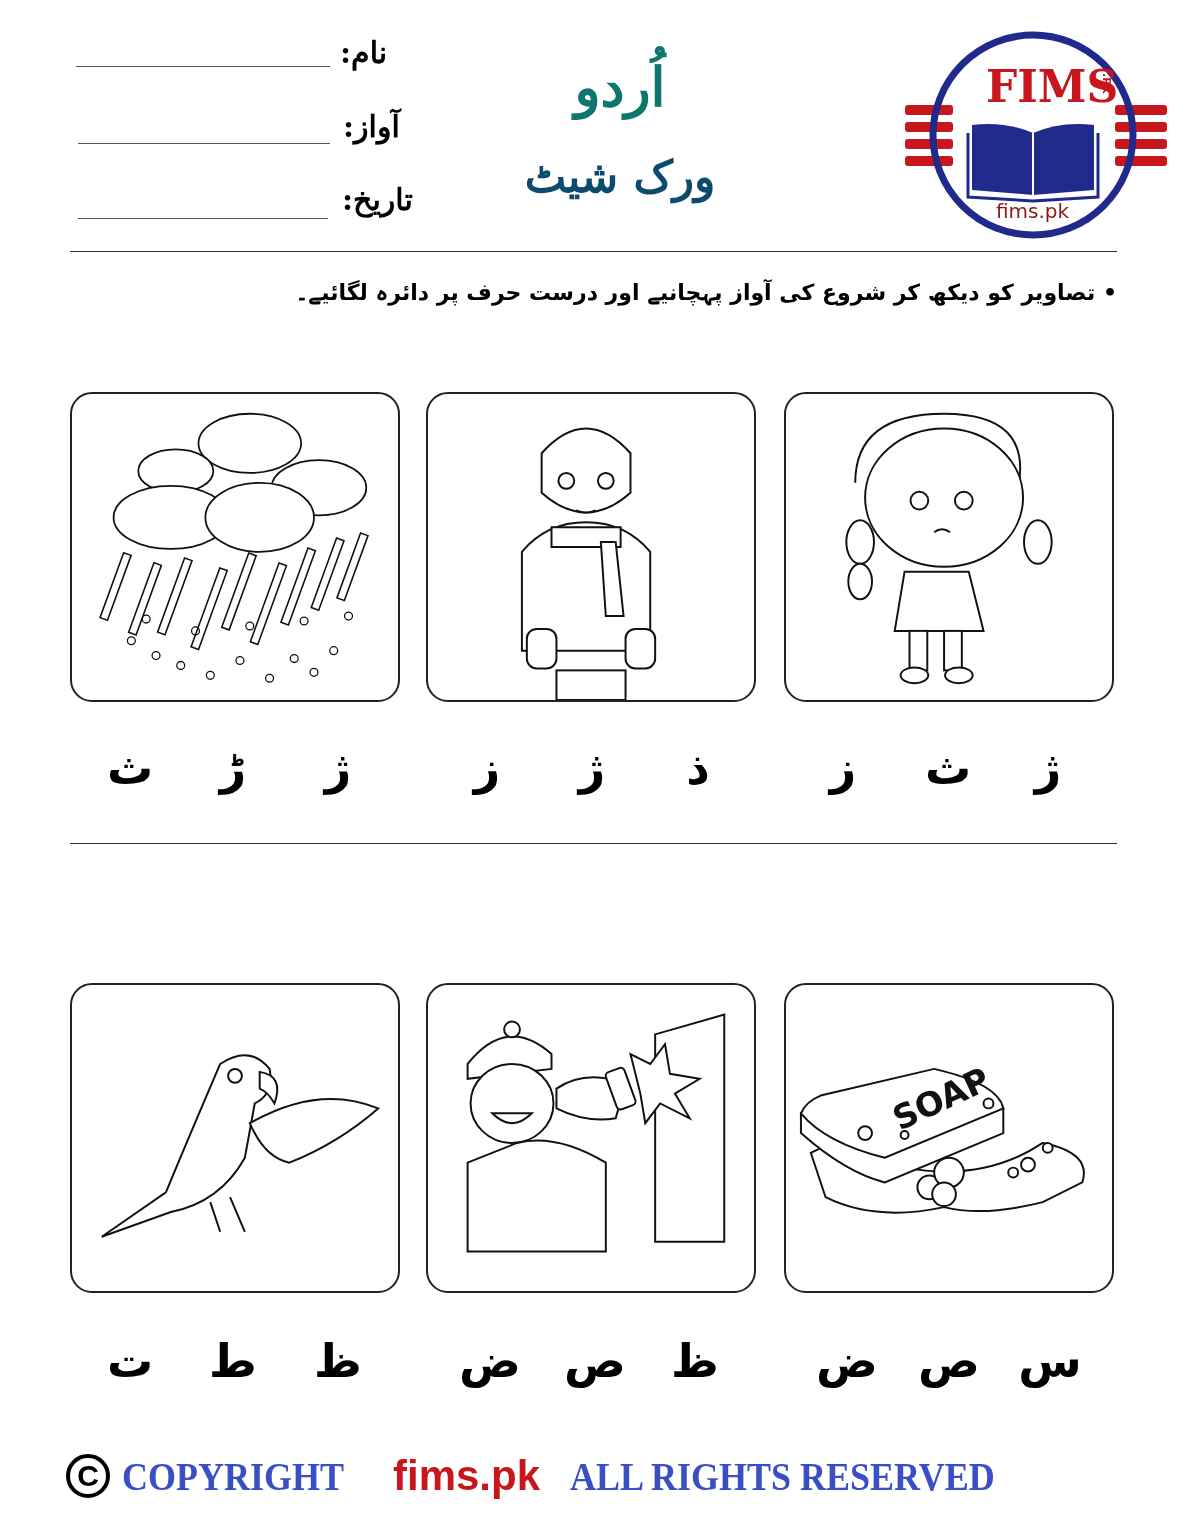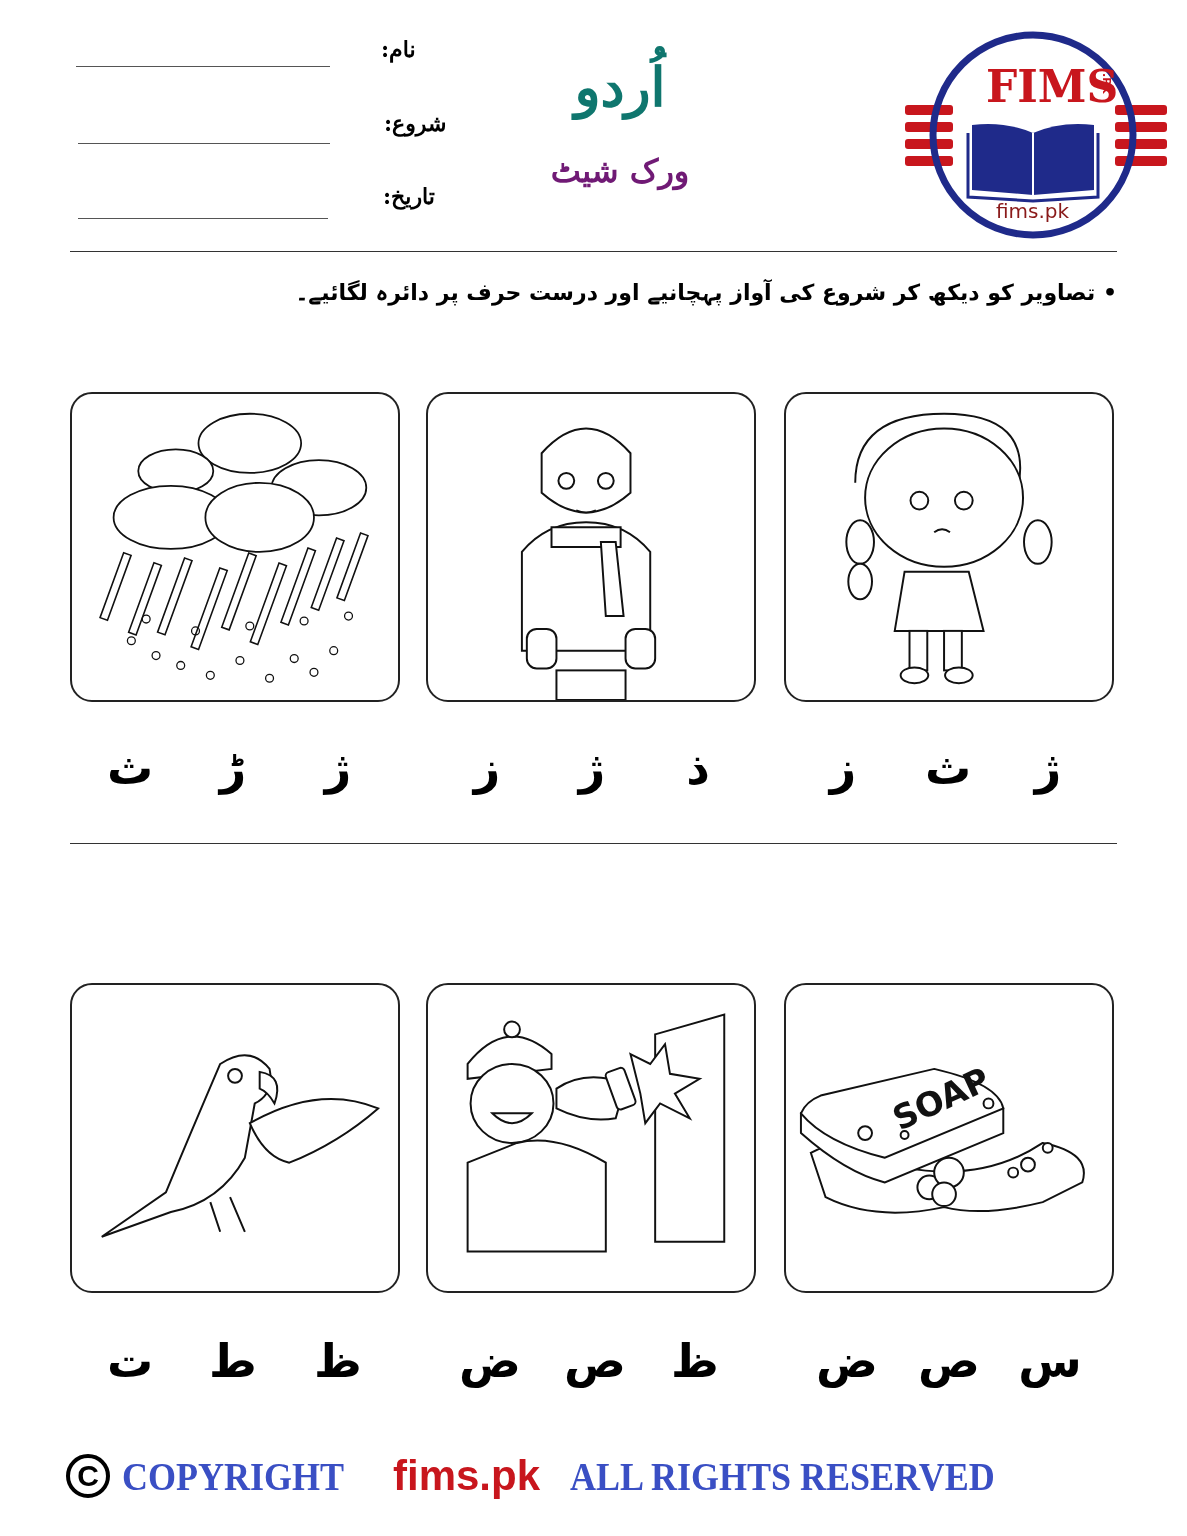--- a/index.html
+++ b/index.html
@@ -1,47 +1,47 @@
 <!DOCTYPE html>
 <html><head>
 <meta charset="utf-8">
 <style>
   html, body { margin:0; padding:0; background:#ffffff; }
   body { width:1187px; height:1536px; position:relative; overflow:hidden; font-family:"DejaVu Sans", sans-serif; color:#000; }
   .abs { position:absolute; }
   .field-line { position:absolute; height:0; border-top:1.5px solid #555; }
-  .field-label { position:absolute; font-family:"DejaVu Serif", serif; font-size:22px; font-weight:bold; direction:rtl; line-height:1;margin-left:41px; }
+  .field-label { position:absolute; font-family:"DejaVu Serif", serif; font-size:30px; font-weight:bold; direction:rtl; line-height:1; }
   .title-urdu { position:absolute; font-family:"DejaVu Serif", serif; font-weight:bold; direction:rtl; text-align:center; line-height:1; }
   .hr { position:absolute; left:70px; width:1047px; border-top:1.5px solid #333; }
   .instruction { position:absolute; right:70px; top:280px; font-family:"DejaVu Sans", sans-serif; font-size:22px; font-weight:bold; direction:rtl; line-height:1.2; white-space:nowrap;margin-left:20px; }
   .card { position:absolute; width:330px; height:310px; border:2.5px solid #222; border-radius:22px; box-sizing:border-box; background:#fff; overflow:hidden; }
   .card svg { position:absolute; left:0; top:0; width:100%; height:100%; }
   .letter { position:absolute; font-family:"DejaVu Sans", sans-serif; font-size:46px; font-weight:bold; width:70px; text-align:center; line-height:1; direction:rtl; }
   .logo { position:absolute; left:900px; top:25px; width:270px; height:225px; }
   .footer { position:absolute; left:66px; top:1448px; height:56px; display:flex; align-items:center; white-space:nowrap; }
   .copy-icon { width:44px; height:44px; border:4px solid #000; border-radius:50%; box-sizing:border-box; display:flex; align-items:center; justify-content:center; font-family:"Liberation Sans", sans-serif; font-weight:bold; font-size:30px; margin-right:12px; }
   .foot-blue { font-family:"Liberation Serif", serif; font-weight:bold; font-size:40px; color:#3a4fc4; letter-spacing:0px; transform:scaleX(0.9); transform-origin:left; }
   .foot-red { font-family:"Liberation Sans", sans-serif; font-weight:bold; font-size:42px; color:#c8161d; }
 </style>
 </head>
 <body>
 
 <div>
   <div class="field-line" style="left:76px; top:66px; width:254px;"></div>
   <div class="field-label" style="left:340px; top:38px;">نام:</div>
 
   <div class="field-line" style="left:78px; top:143px; width:252px;"></div>
-  <div class="field-label" style="left:343px; top:112px;">شروع:</div>
+  <div class="field-label" style="left:343px; top:112px;">آواز:</div>
 
   <div class="field-line" style="left:78px; top:218px; width:250px;"></div>
   <div class="field-label" style="left:342px; top:185px;text-align:right;">تاریخ:</div>
 </div>
 
 <div class="title-urdu" style="left:520px; top:60px; width:200px; font-size:54px; color:#0f766e;">اُردو</div>
-<div class="title-urdu" style="left:490px; top:155px; width:260px; font-size:32px; color:#701a75;">ورک شیٹ</div>
+<div class="title-urdu" style="left:490px; top:155px; width:260px; font-size:44px; color:#0c4a6e;">ورک شیٹ</div>
 
 <div class="logo">
   <svg width="270" height="225" viewBox="0 0 270 225">
 
     <g fill="#c8161d">
       <rect x="5" y="80" width="48" height="10" rx="3"></rect>
       <rect x="5" y="97" width="48" height="10" rx="3"></rect>
       <rect x="5" y="114" width="48" height="10" rx="3"></rect>
       <rect x="5" y="131" width="48" height="10" rx="3"></rect>
       <rect x="215" y="80" width="52" height="10" rx="3"></rect>

